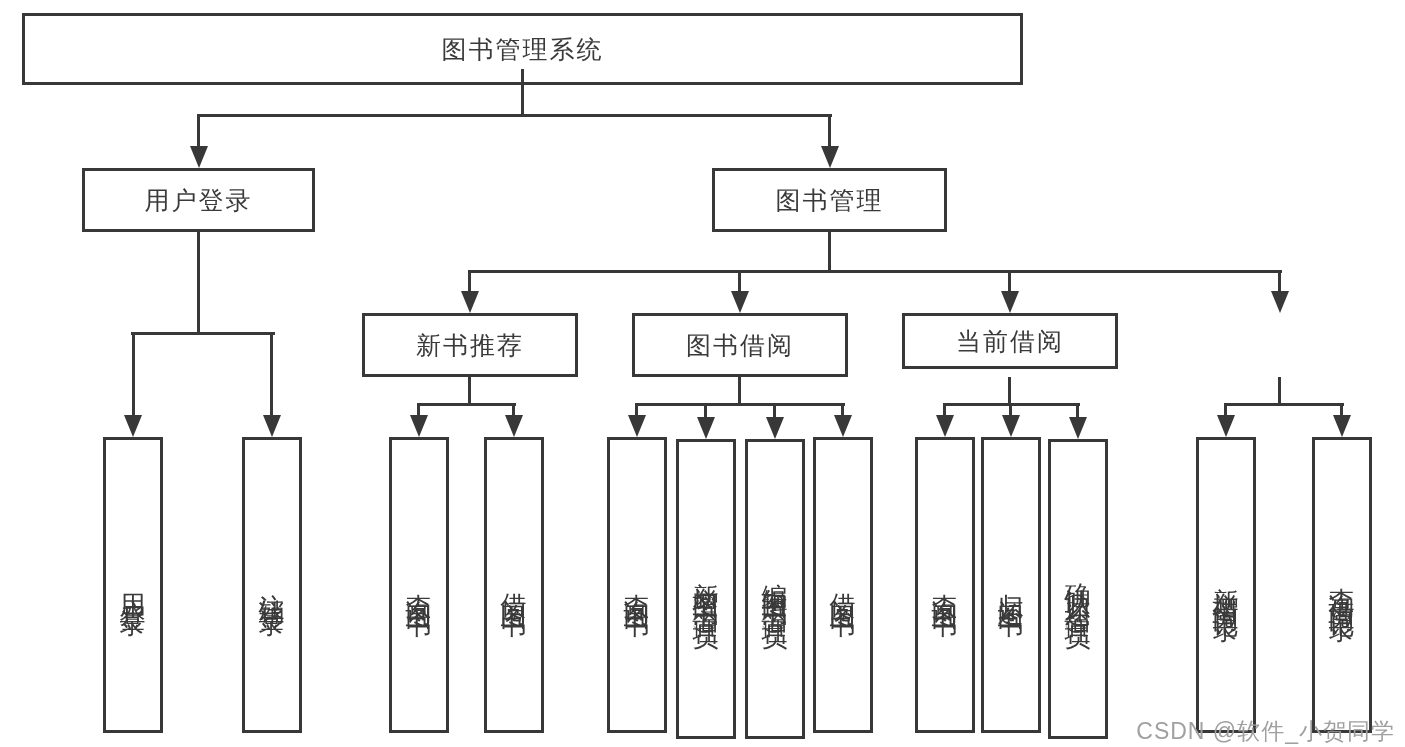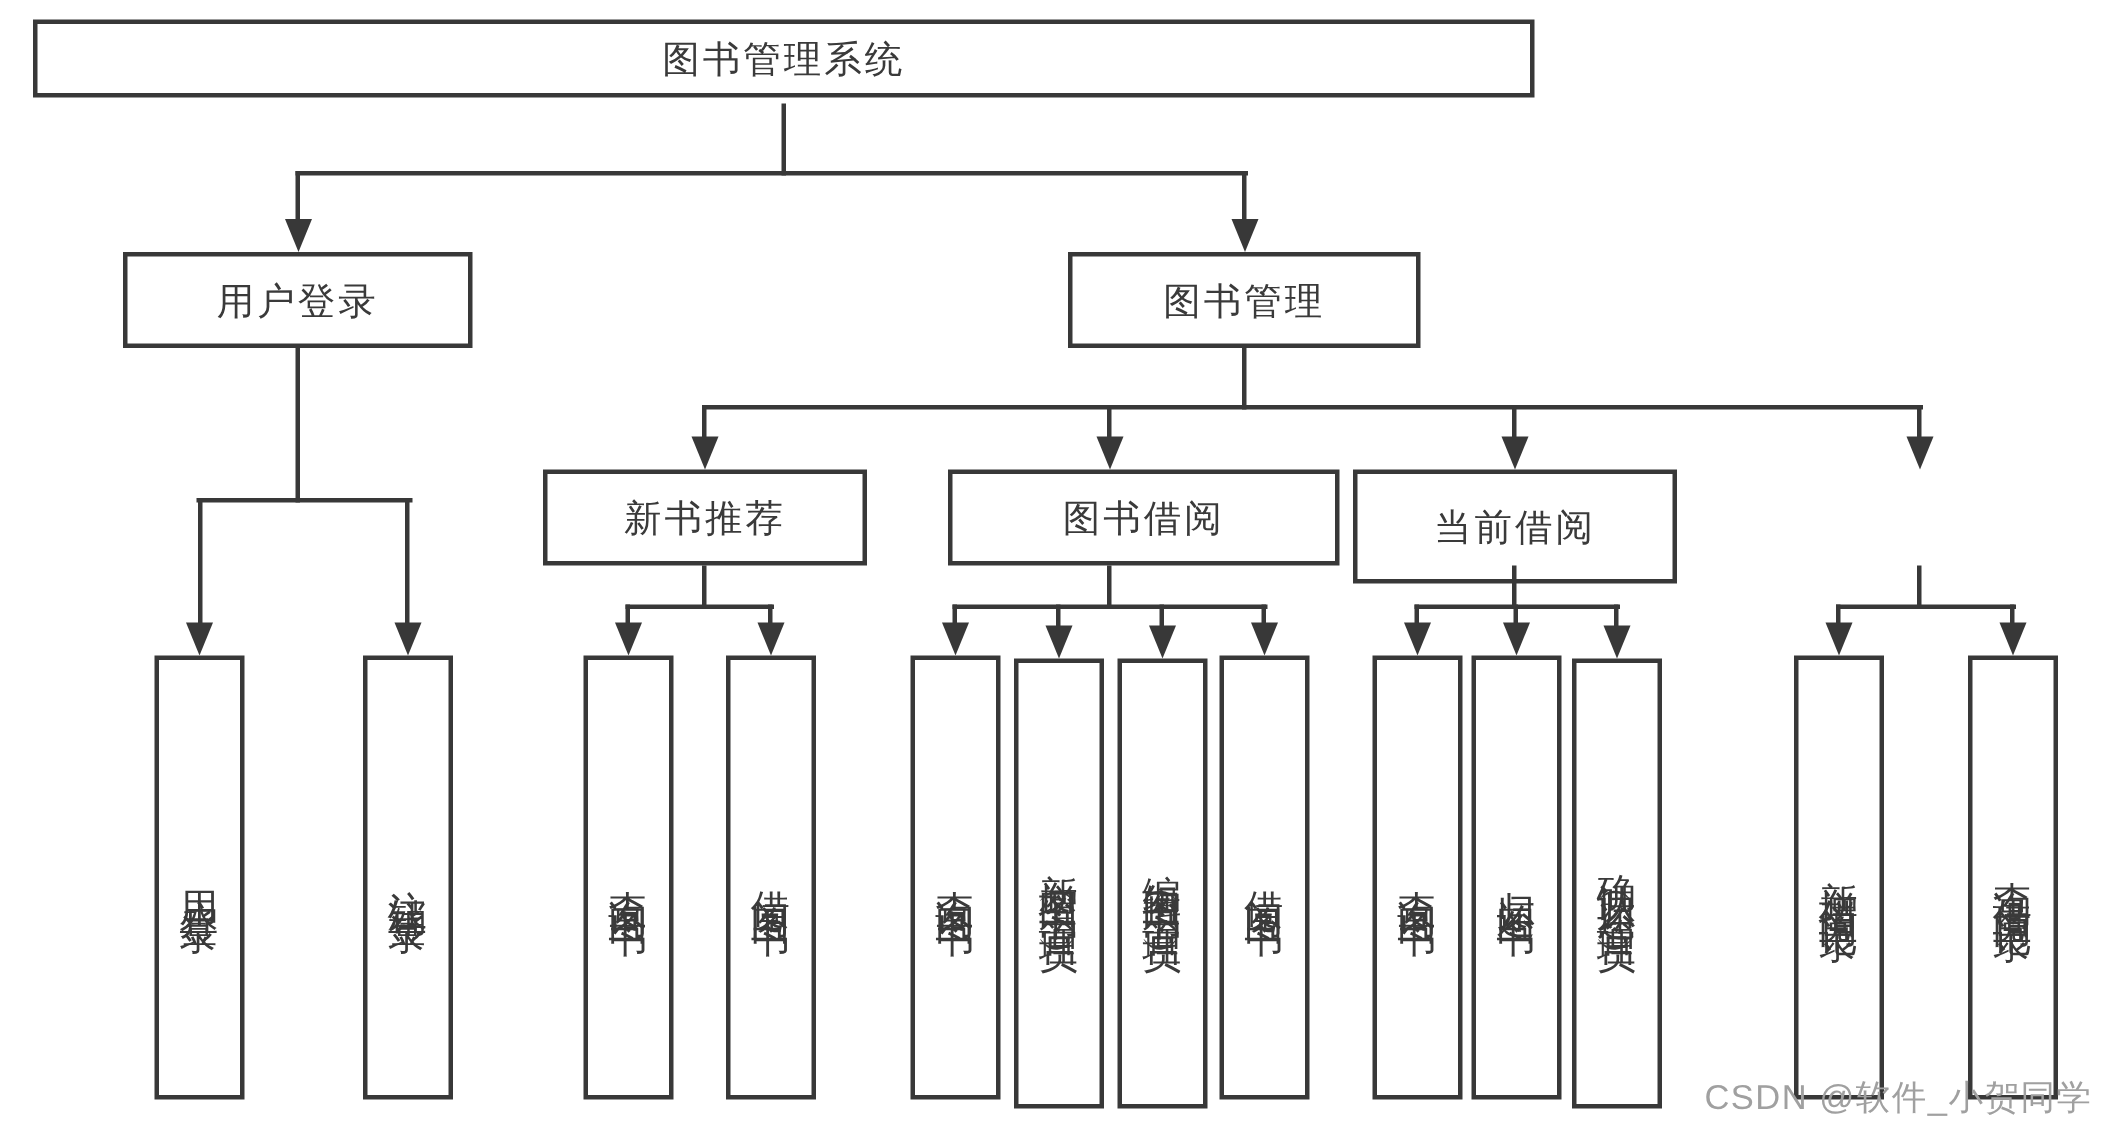--- a/index.html
+++ b/index.html
@@ -61,38 +61,38 @@
     color: #a0a0a0;
     z-index: 5;
     white-space: nowrap;
   }
 </style>
 </head>
 <body>
 
 <div class="canvas">
 
-  <div class="box" style="left:22px; top:13px; width:1001px; height:52px;">
+  <div class="box" style="left:22px; top:13px; width:1001px; height:72px;">
     <span class="hlabel">图书管理系统</span>
   </div>
 
   <div class="box" style="left:82px; top:168px; width:233px; height:64px;">
     <span class="hlabel">用户登录</span>
   </div>
   <div class="box" style="left:362px; top:313px; width:216px; height:64px;">
     <span class="hlabel">新书推荐</span>
   </div>
 
   <div class="box" style="left:712px; top:168px; width:235px; height:64px;">
     <span class="hlabel">图书管理</span>
   </div>
-  <div class="box" style="left:632px; top:313px; width:261px; height:64px;">
+  <div class="box" style="left:632px; top:313px; width:216px; height:64px;">
     <span class="hlabel">图书借阅</span>
   </div>
-  <div class="box" style="left:902px; top:313px; width:216px; height:76px;text-align:right;">
+  <div class="box" style="left:902px; top:313px; width:216px; height:56px;text-align:right;">
     <span class="hlabel">当前借阅</span>
   </div>
 
   <div class="box" style="left:103px; top:437px; width:60px; height:296px;">
     <span class="vtext">用户登录</span>
   </div>
   <div class="box" style="left:242px; top:437px; width:60px; height:296px;">
     <span class="vtext">注销登录</span>
   </div>
 

